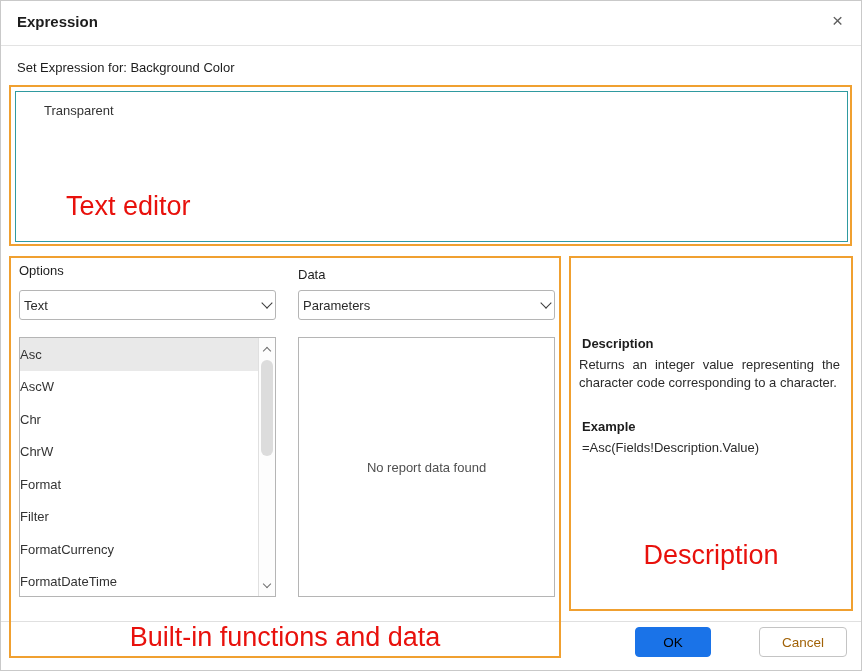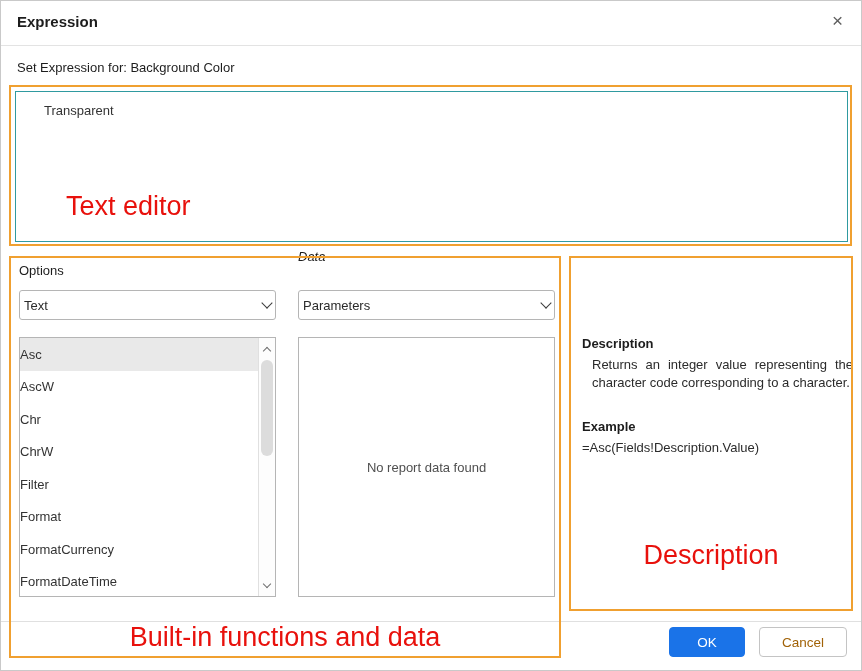--- a/index.html
+++ b/index.html
@@ -30,21 +30,21 @@
 
   
   .editor {
     position:absolute; left:14px; top:90px; width:833px; height:151px;
     border:1px solid #2f9aa0; background:#fff; padding:11px 28px; color:#333;
   }
 
   
   .section-label { position:absolute; font-size:13px; color:#1d1d1d; }
   .options-label { left:18px;  top:262px; }
-  .data-label    { left:297px; top:248px;font-style:italic; }
+  .data-label    { left:297px; top:266px; }
 
   .dropdown {
     position:absolute; height:30px; width:257px; border:1px solid #b5b5b5; border-radius:3px;
     background:#fff; display:flex; align-items:center; justify-content:space-between;
     padding:0 4px; cursor:pointer; color:#2b2b2b;
   }
   .dd-text { left:18px;  top:289px; }
   .dd-params { left:297px; top:289px; }
   .chevron-down {
     display:inline-block; width:8px; height:8px;
@@ -76,32 +76,32 @@
   .scroll-thumb { position:absolute; left:2px; top:22px; width:12px; height:96px; background:#dcdcdc; border-radius:6px; cursor:pointer; }
 
   .data-empty {
     position:absolute; left:297px; top:336px; width:257px; height:260px;
     border:1px solid #b5b5b5; background:#fff;
     display:flex; align-items:center; justify-content:center; color:#4f4f4f;
   }
 
   
   .desc-heading  { position:absolute; left:581px; top:335px; font-weight:700; color:#1d1d1d; }
-  .desc-body     { position:absolute; left:591px; top:355px; width:261px; text-align:justify; line-height:18px; color:#2b2b2b; }
+  .desc-body     { position:absolute; left:578px; top:355px; width:261px; text-align:justify; line-height:18px; color:#2b2b2b; }
   .example-heading { position:absolute; left:581px; top:418px; font-weight:700; color:#1d1d1d; }
   .example-code  { position:absolute; left:581px; top:439px; color:#2b2b2b; }
 
   
   .footer-line { position:absolute; left:0; top:620px; width:862px; border-top:1px solid #e0e0e0; }
   .btn {
     position:absolute; top:626px; height:30px; border-radius:4px; font-size:13.5px;
     display:flex; align-items:center; justify-content:center; cursor:pointer;
     font-family:"Liberation Sans", sans-serif;
   }
-  .btn-ok { left:668px; width:76px; background:#1a73e8; color:#ffffff; border:1px solid #1a73e8; }
+  .btn-ok { left:634px; width:76px; background:#1a73e8; color:#000000; border:1px solid #1a73e8; }
   .btn-cancel { left:758px; width:88px; background:#fff; color:#a16207; border:1px solid #c4c4c4; }
 </style>
 </head>
 <body>
 
 <div class="page">
 
   <div class="header">
     <span class="title">Expression</span>
     <span class="close">×</span>
@@ -118,22 +118,22 @@
     <span>Text</span>
     <i class="chevron-down"></i>
   </div>
 
   <div class="list">
     <div class="list-inner">
       <div class="list-item selected">Asc</div>
       <div class="list-item">AscW</div>
       <div class="list-item">Chr</div>
       <div class="list-item">ChrW</div>
+      <div class="list-item">Format</div>
       <div class="list-item">Filter</div>
-      <div class="list-item">Format</div>
       <div class="list-item">FormatCurrency</div>
       <div class="list-item">FormatDateTime</div>
     </div>
     <div class="vscrollbar">
       <div class="scroll-arrow up">
         <i class="chev-up"></i>
       </div>
       <div class="scroll-thumb"></div>
       <div class="scroll-arrow down">
         <i class="chev-dn"></i>

